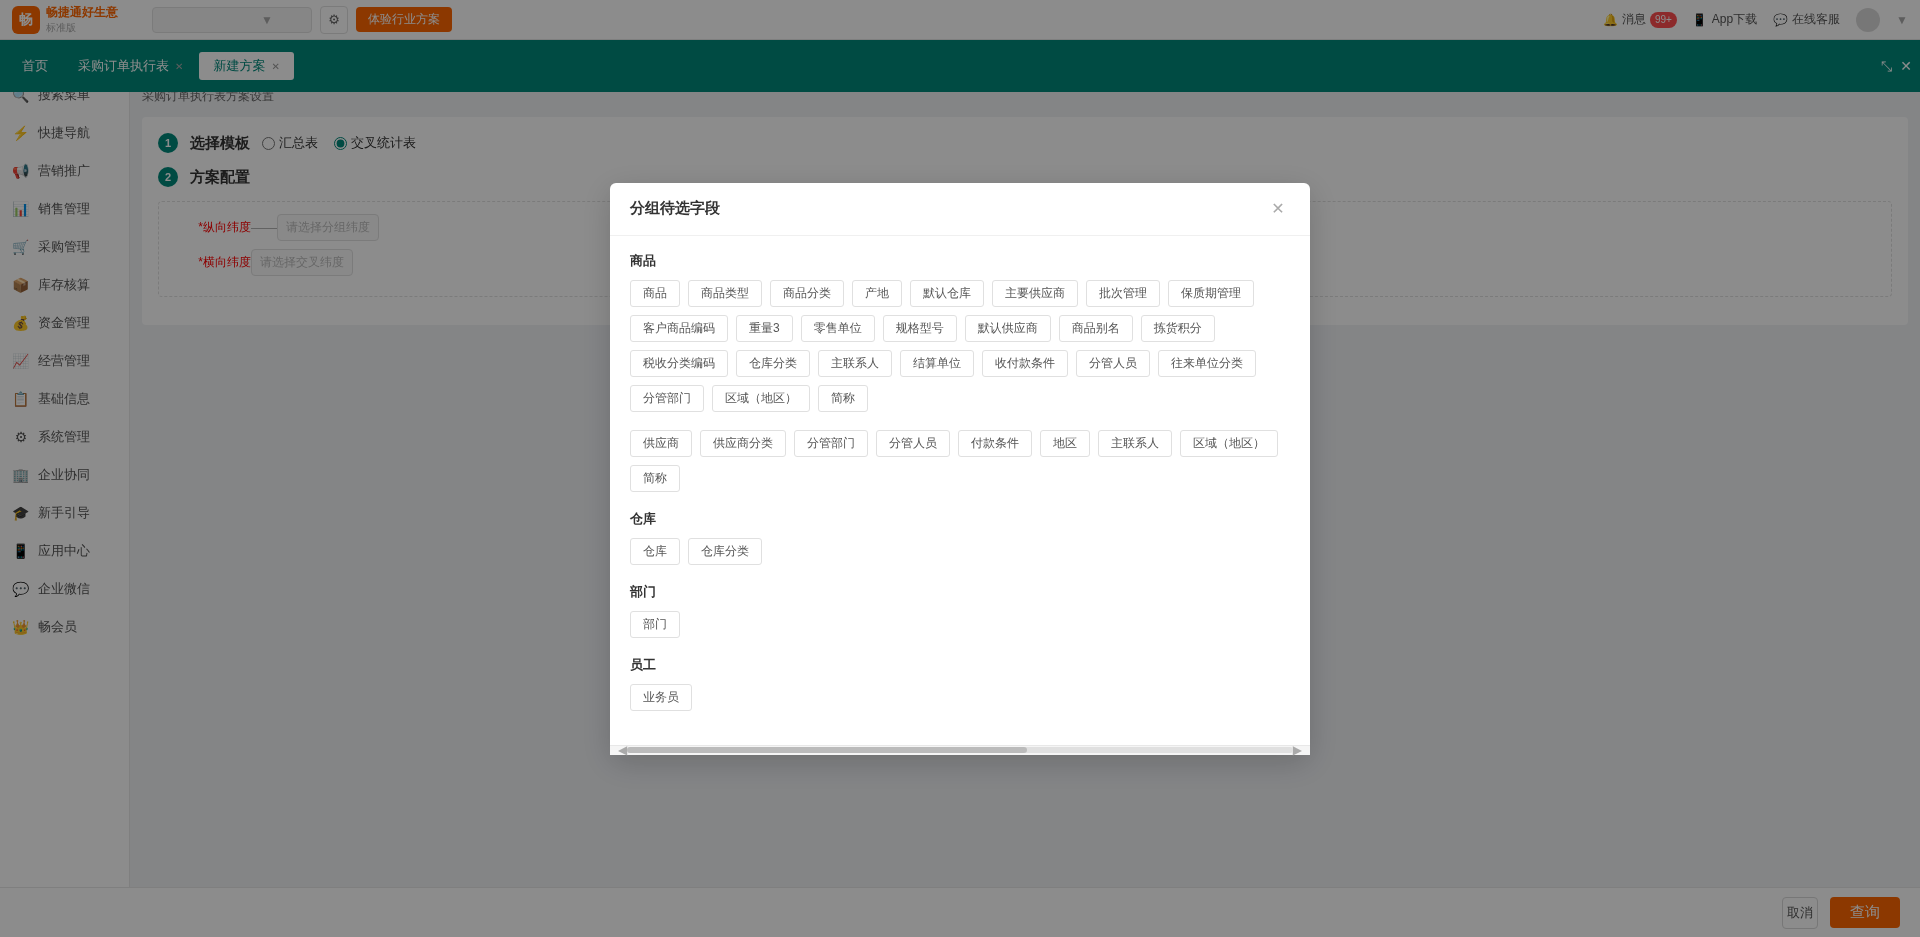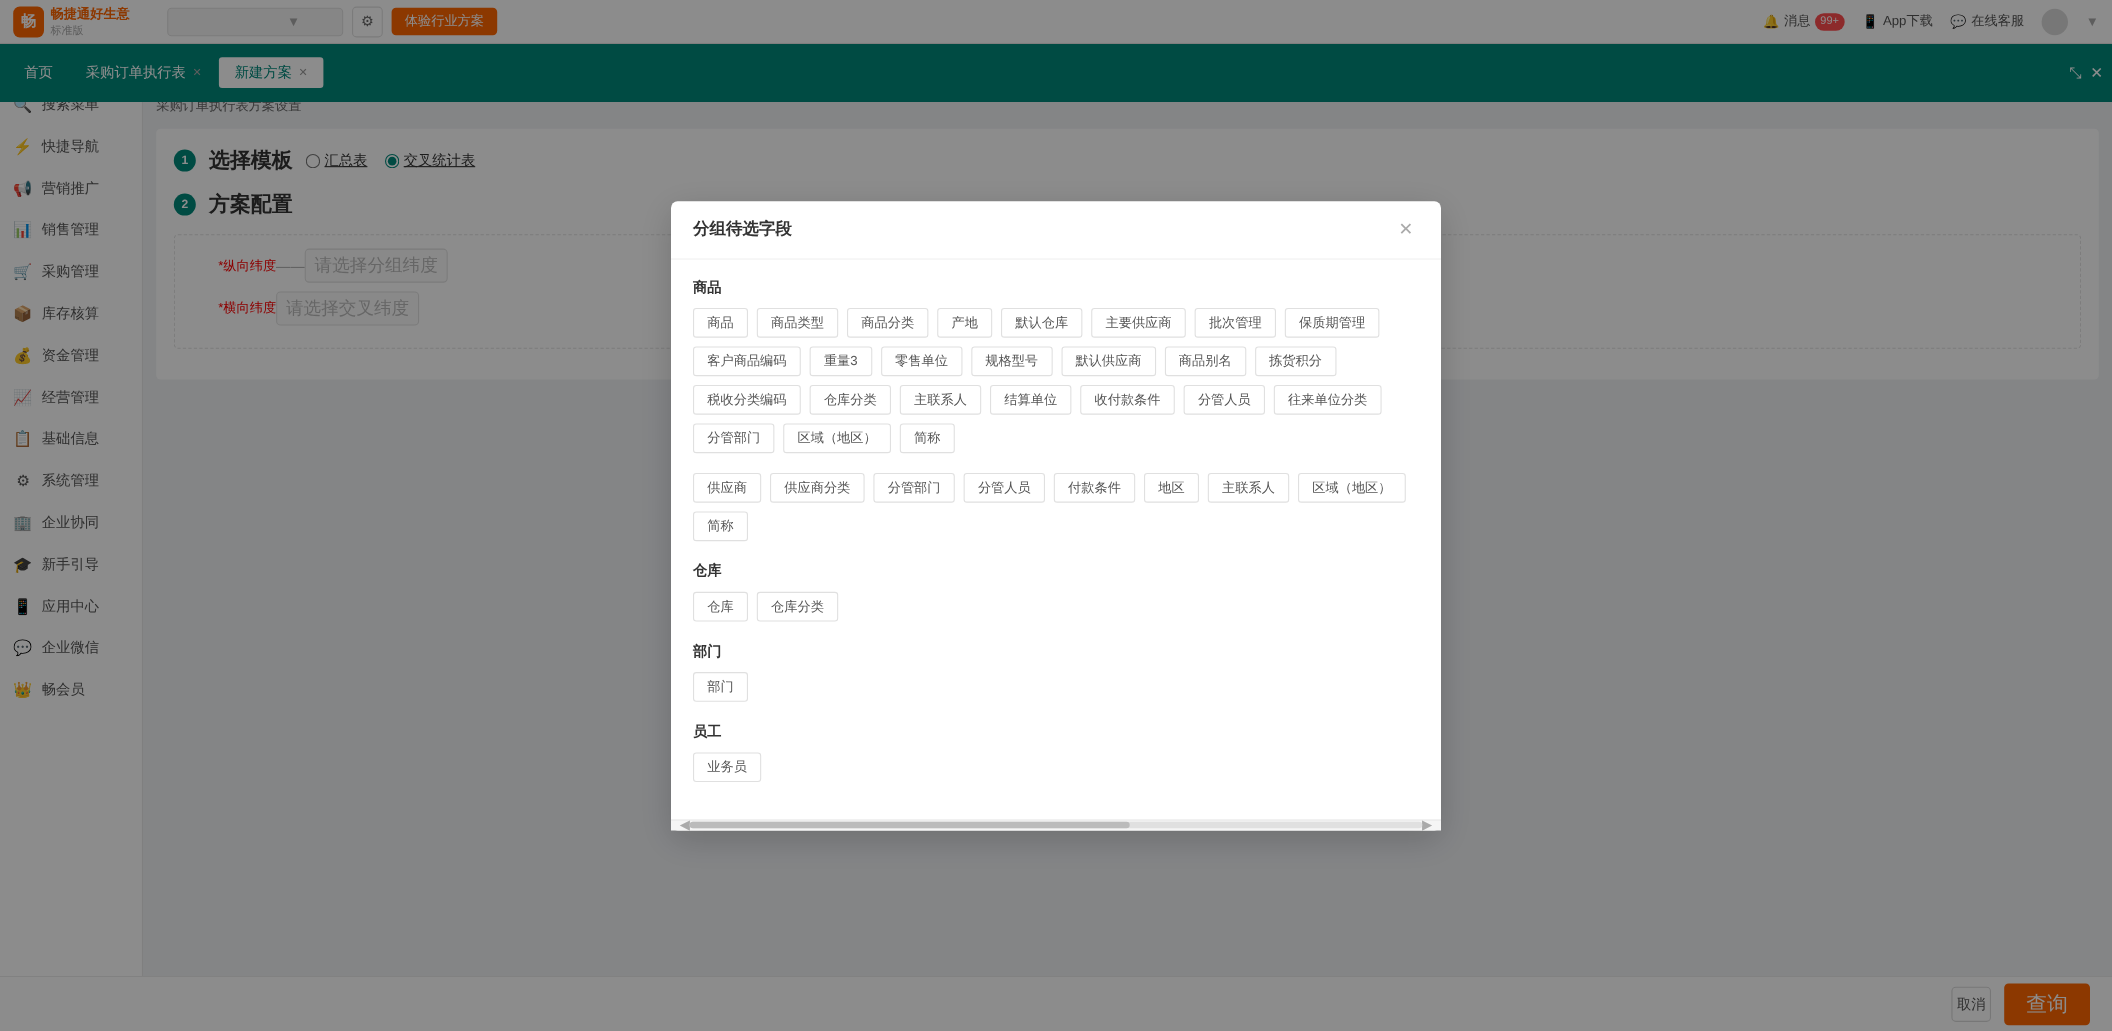--- a/index.html
+++ b/index.html
@@ -183,38 +183,38 @@
     }
     .step-badge {
       width: 20px; height: 20px;
       background: #00897b;
       color: #fff;
       border-radius: 50%;
       display: flex; align-items: center; justify-content: center;
       font-size: 11px; font-weight: bold;
       flex-shrink: 0;
     }
-    .step-label { font-size: 19px; font-weight: bold; color: #333; }
+    .step-label { font-size: 15px; font-weight: bold; color: #333; }
     .radio-group { display: flex; gap: 16px; align-items: center; }
-    .radio-option { display: flex; align-items: center; gap: 4px; font-size: 13px; cursor: pointer; text-decoration: underline; }
+    .radio-option { display: flex; align-items: center; gap: 4px; font-size: 13px; cursor: pointer; }
     .radio-option input[type=radio] { accent-color: #00897b; }
     .config-area {
       border: 1px dashed #e0e0e0;
       border-radius: 4px;
       padding: 12px;
       margin-bottom: 12px;
     }
     .field-row {
       display: flex; align-items: center; margin-bottom: 8px;
     }
     .field-label { color: #666; font-size: 12px; width: 80px; text-align: right; }
     .required { color: red; }
     .dash { color: #aaa; }
     .select-placeholder {
-      color: #bbb; font-size: 16px;
+      color: #bbb; font-size: 12px;
       border: 1px solid #e0e0e0;
       border-radius: 4px;
       padding: 4px 8px;
       background: #fafafa;
     }
 
     
     .bottom-bar {
       position: fixed;
       bottom: 0; left: 0; right: 0;
@@ -234,21 +234,21 @@
       cursor: pointer;
       font-size: 13px;
       color: #555;
     }
     .btn-confirm {
       background: #ff6600;
       border: none;
       border-radius: 4px;
       padding: 6px 20px;
       cursor: pointer;
-      font-size: 19px;
+      font-size: 15px;
       color: #fff;
     }
 
     
     .modal-overlay {
       position: fixed;
       top: 0; left: 0; right: 0; bottom: 0;
       background: rgba(0,0,0,0.45);
       z-index: 300;
       display: flex; align-items: center; justify-content: center;

